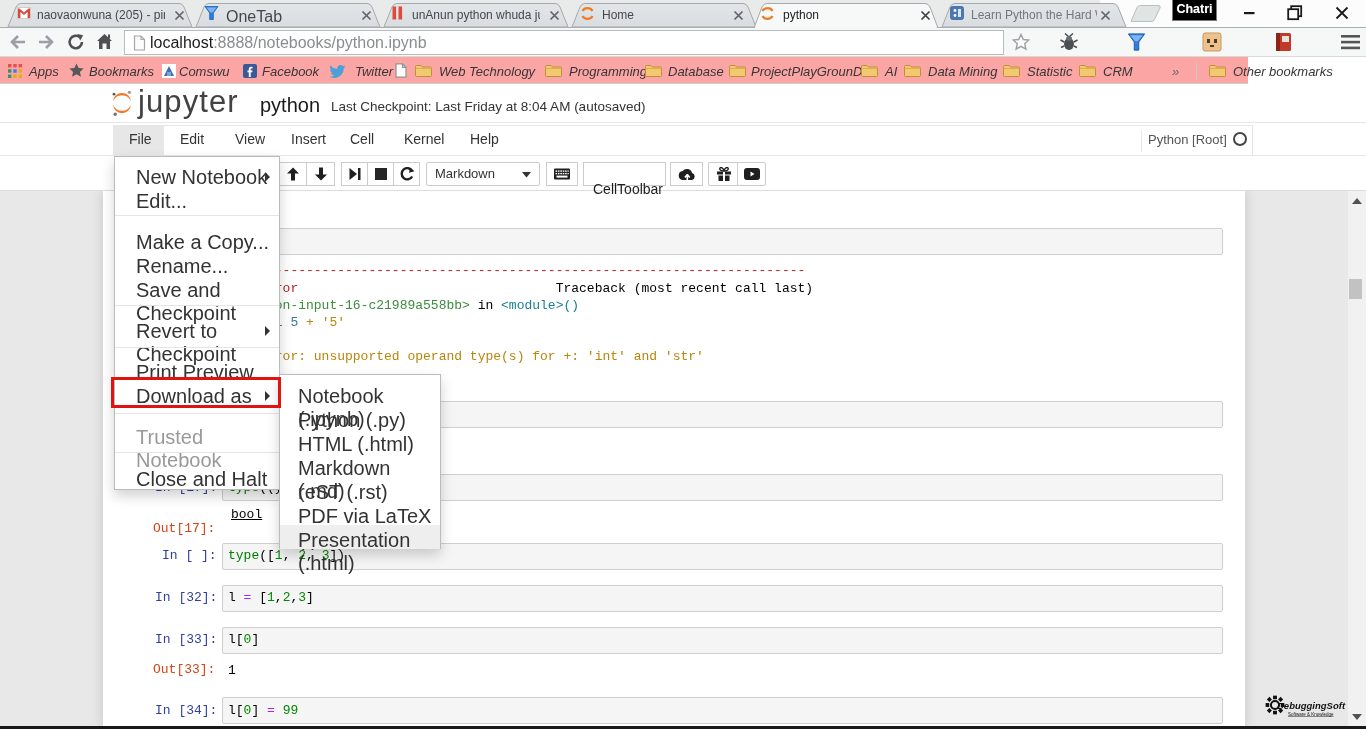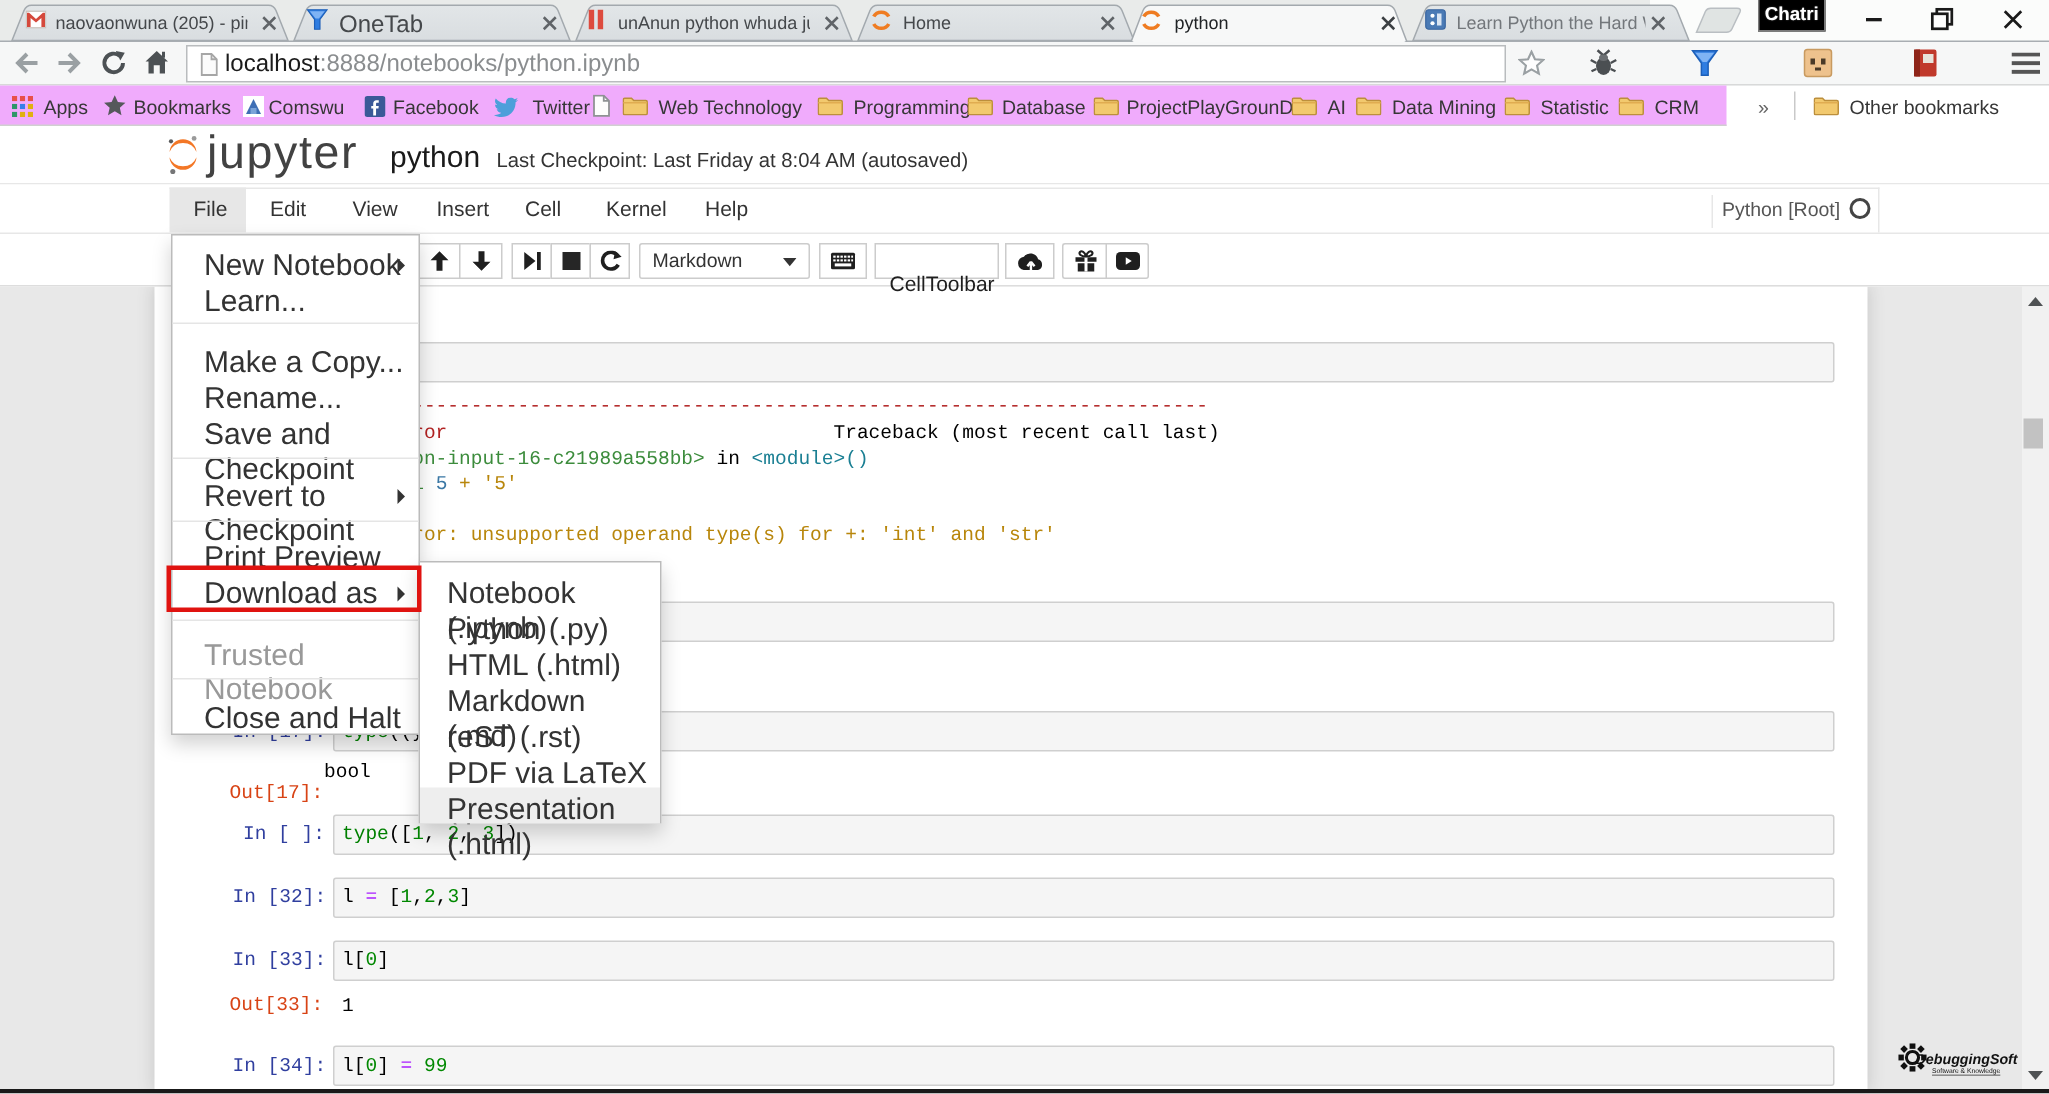--- a/index.html
+++ b/index.html
@@ -10,21 +10,21 @@
   
   #tabstrip { left:0; top:0; width:1366px; height:28px; background:#e9ebea; }
 
   
   #addrbar { left:0; top:28px; width:1366px; height:29px; background:#f6f7f7; z-index:6; border-bottom:1px solid #d8d9d9; }
   #omnibox { position:absolute; left:124px; top:2px; width:880px; height:25px; background:#fff; border:1px solid #b9bcbe; }
   #urltext { position:absolute; left:25px; top:3px; font-size:16px; color:#8a8d8f; }
   #urltext b { color:#1b1b1b; font-weight:normal; }
 
   
-  #bmbar { left:0; top:57px; width:1151px; height:27px; background:#f0abfc; border-bottom:1px solid #d0d0d0; z-index:6; }
+  #bmbar { left:0; top:57px; width:1248px; height:27px; background:#fca5a5; border-bottom:1px solid #d0d0d0; z-index:6;font-style:italic; }
   .bmtext { position:absolute; top:7px; font-size:13px; color:#363636; white-space:nowrap; }
   .folder { position:absolute; top:7px; width:17px; height:13px; }
 
   
   #page { left:0; top:84px; width:1366px; height:645px; background:#fff; }
   #logoimg { position:absolute; left:110px; top:6px; width:24px; height:26px; }
   #logotext { position:absolute; left:138px; top:0px; font-size:31px; color:#424242; letter-spacing:1.1px; }
   #nbname { position:absolute; left:260px; top:10px; font-size:20px; color:#1a1a1a; }
   #chkpt { position:absolute; left:331px; top:15px; font-size:13.5px; color:#333; }
   #hdrline1 { position:absolute; left:0; top:38px; width:1366px; height:1px; background:#e7e7e7; }
@@ -428,21 +428,21 @@
       <div class="err" style="left:125px;top:124px;"><span style="color:#3c8c3c;">----&gt; 1</span> <span style="color:#3b78a5;">5</span> <span style="color:#b8860b;">+</span> <span style="color:#b8860b;">'5'</span></div>
       <div class="err" style="left:125px;top:158px;"><span style="color:#b8860b;">TypeError: unsupported operand type(s) for +: 'int' and 'str'</span></div>
 
       <div class="cellbox" style="top:210px;"></div>
 
       <div class="cellbox" style="top:283px;"></div>
       <div class="inp" style="left:52px;top:289px;">In [17]:</div>
       <div class="code" style="left:125px;top:289px;"><span class="kw">type</span>((y), ()</div>
 
       <div class="outp" style="left:50px;top:330px;">Out[17]:</div>
-      <div class="code" style="left:113px;top:316px;">bool</div>
+      <div class="code" style="left:128px;top:316px;text-decoration:underline;">bool</div>
 
       <div class="cellbox" style="top:352px;"></div>
       <div class="inp" style="left:59px;top:357px;">In [ ]:</div>
       <div class="code" style="left:125px;top:357px;"><span class="kw">type</span>([<span class="n">1</span>, <span class="n">2</span>, <span class="n">3</span>])</div>
 
       <div class="cellbox" style="top:394px;"></div>
       <div class="inp" style="left:52px;top:399px;">In [32]:</div>
       <div class="code" style="left:125px;top:399px;">l <span class="op">=</span> [<span class="n">1</span>,<span class="n">2</span>,<span class="n">3</span>]</div>
 
       <div class="cellbox" style="top:436px;"></div>
@@ -483,21 +483,21 @@
     <svg style="position:absolute;left:4px;top:523px;" width="10" height="6">
       <path d="M5,6 L10,0 L0,0 Z" fill="#4f5254"></path>
     </svg>
   </div>
   <div class="abs" id="filemenu">
     <div class="menuitem" style="top:5px;">
       <span>New Notebook</span>
       <div class="caret" style="top:10px;"></div>
     </div>
     <div class="menuitem" style="top:29px;">
-      <span>Learn...</span>
+      <span>Edit...</span>
     </div>
     <div class="mdiv" style="top:58px;"></div>
     <div class="menuitem" style="top:70px;">
       <span>Make a Copy...</span>
     </div>
     <div class="menuitem" style="top:94px;">
       <span>Rename...</span>
     </div>
     <div class="menuitem" style="top:118px;">
       <span>Save and Checkpoint</span>

